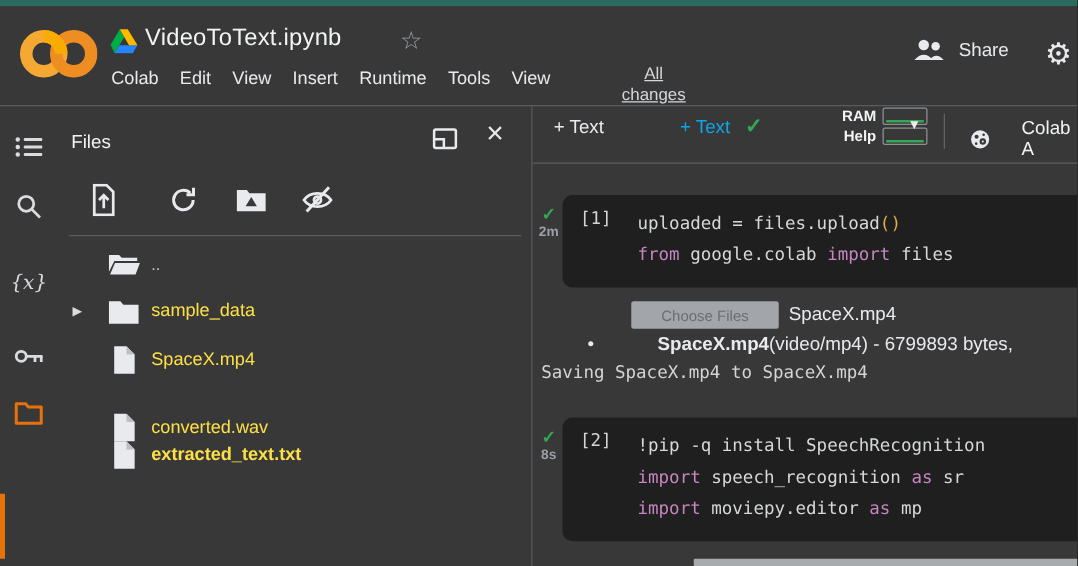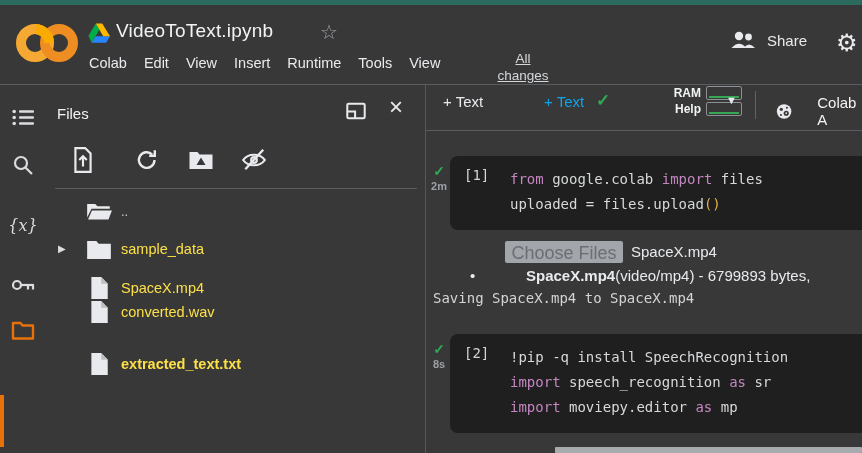--- a/index.html
+++ b/index.html
@@ -51,21 +51,21 @@
   #panel-divider{left:10px;top:103px;width:362px;height:1px;background:#5a5d60;}
 
   .tree-row{position:absolute;left:0;width:380px;height:38px;display:flex;align-items:center;}
   .tree-row .t-icon{position:absolute;left:40px;width:28px;height:24px;color:#e8eaed;}
   .tree-row .t-label{position:absolute;left:76px;font-size:14.5px;color:#fde047;}
   #tree-row-up{top:107px;}
   #tree-row-up .t-label{font-size:13px;color:#c7cacd;}
   #tree-row-sample{top:145px;}
   .expand-arrow{position:absolute;left:13px;top:13px;font-size:10px;color:#dadce0;}
   #tree-row-spacex{top:184px;}
-  #tree-row-wav{top:208px;}
+  #tree-row-wav{top:238px;}
   #tree-row-txt{top:260px;font-weight:bold;}
 
   #panel-main-divider{left:425px;top:85px;width:1px;height:368px;background:#55585b;}
 
   
   #main{left:426px;top:85px;width:436px;height:368px;}
   #add-code-btn{left:17px;top:8px;font-size:15px;color:#e8eaed;}
   #add-text-btn{left:99px;top:8px;font-size:15px;color:#0ea5e9;margin-left:19px;}
   #toolbar-check{left:170px;top:5px;font-size:17px;color:#34a853;font-weight:bold;}
   #ram-disk{left:206px;top:0px;width:110px;height:38px;font-size:12px;font-weight:bold;}
@@ -92,21 +92,21 @@
   .prompt{position:absolute;left:14px;top:11px;font-family:"DejaVu Sans Mono",monospace;
           font-size:14px;color:#d4d4d4;}
   .code-block{position:absolute;left:60px;top:11px;font-family:"DejaVu Sans Mono",monospace;
               font-size:14px;line-height:25px;white-space:pre;}
   .tok-kw{color:#c586c0;}
   .tok-pl{color:#d6d8da;}
   .tok-au{color:#e0af4a;}
 
   
   #choose-files-btn{left:79px;top:156px;width:118px;height:22px;background:#a2a5a9;color:#6b6f74;
-                    border:none;border-radius:2px;font-size:18px;font-family:"Liberation Sans",sans-serif;
+                    border:none;border-radius:2px;font-size:12px;font-family:"Liberation Sans",sans-serif;
                     text-align:center;line-height:22px;}
   #selected-file{left:205px;top:158px;font-size:15px;color:#e8eaed;}
   #upload-bullet{left:44px;top:182px;font-size:15px;color:#e8eaed;}
   #upload-detail{left:100px;top:182px;font-size:15px;color:#e8eaed;white-space:nowrap;}
   #upload-detail b{font-weight:bold;}
   #upload-stream{left:7px;top:205px;font-family:"DejaVu Sans Mono",monospace;font-size:14px;color:#d4d4d4;white-space:nowrap;}
 
   #bottom-scrollbar{left:129px;top:362px;width:307px;height:6px;background:#a8abad;border-radius:1px;}
 
   svg{display:block;}
@@ -314,21 +314,21 @@
       <span>Colab A</span>
     </div>
     <div class="abs" id="toolbar-border"></div>
 
     <div class="gutter" id="gutter-1">
       <span class="g-check">✓</span>
       <span class="g-time">2m</span>
     </div>
     <div class="cell-card" id="cell-1">
       <div class="prompt">[1]</div>
-      <div class="code-block"><div class="code-line"><span class="tok-kw">from</span><span class="tok-pl"> google.colab </span><span class="tok-kw">import</span><span class="tok-pl"> files</span></div><div class="code-line"><span class="tok-pl">uploaded = files.upload</span><span class="tok-au">()</span></div></div>
+      <div class="code-block"><div class="code-line"><span class="tok-pl">uploaded = files.upload</span><span class="tok-au">()</span></div><div class="code-line"><span class="tok-kw">from</span><span class="tok-pl"> google.colab </span><span class="tok-kw">import</span><span class="tok-pl"> files</span></div></div>
     </div>
 
     <button class="abs" id="choose-files-btn" disabled="">Choose Files</button>
     <div class="abs" id="selected-file">SpaceX.mp4</div>
     <div class="abs" id="upload-bullet">•</div>
     <div class="abs" id="upload-detail">
       <b>SpaceX.mp4</b><span>(video/mp4) - 6799893 bytes,</span>
     </div>
     <div class="abs" id="upload-stream">Saving SpaceX.mp4 to SpaceX.mp4</div>
 

